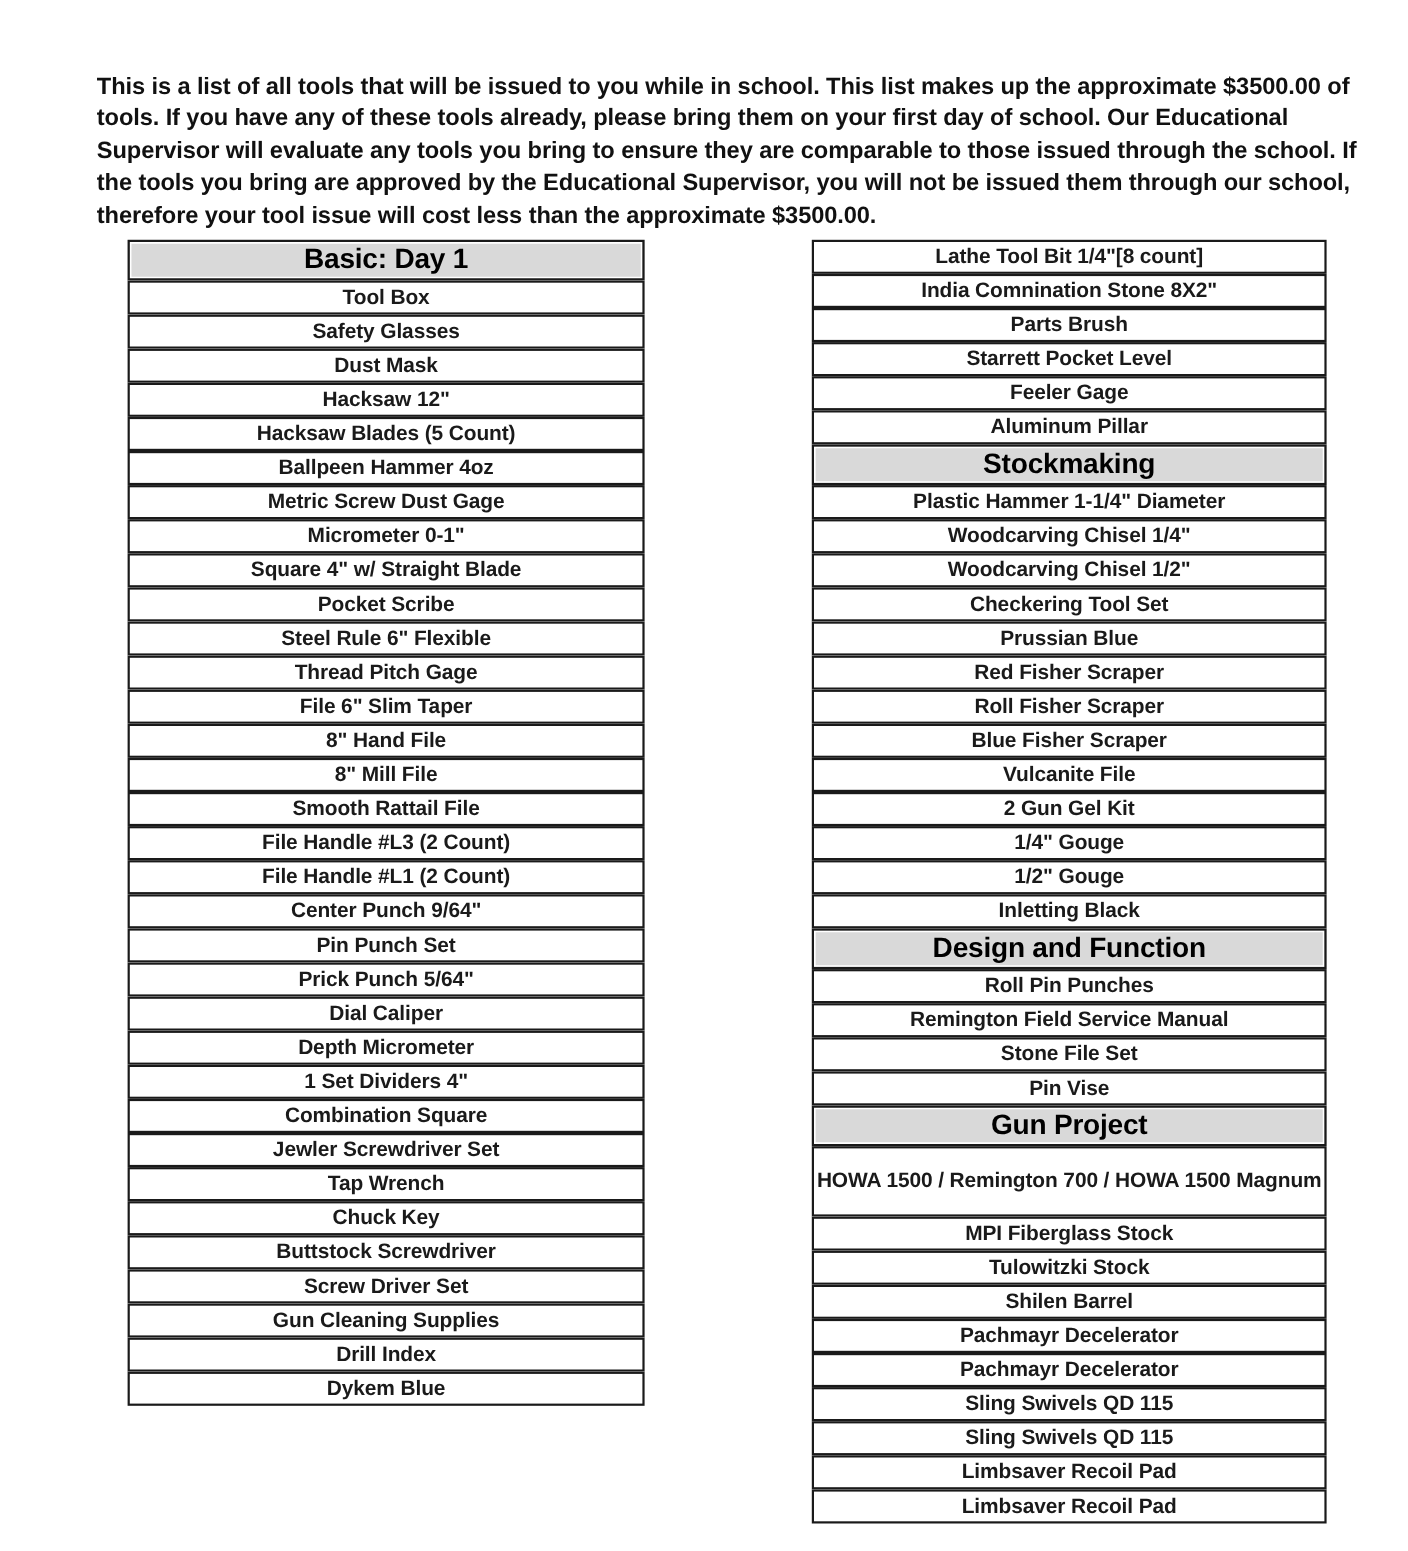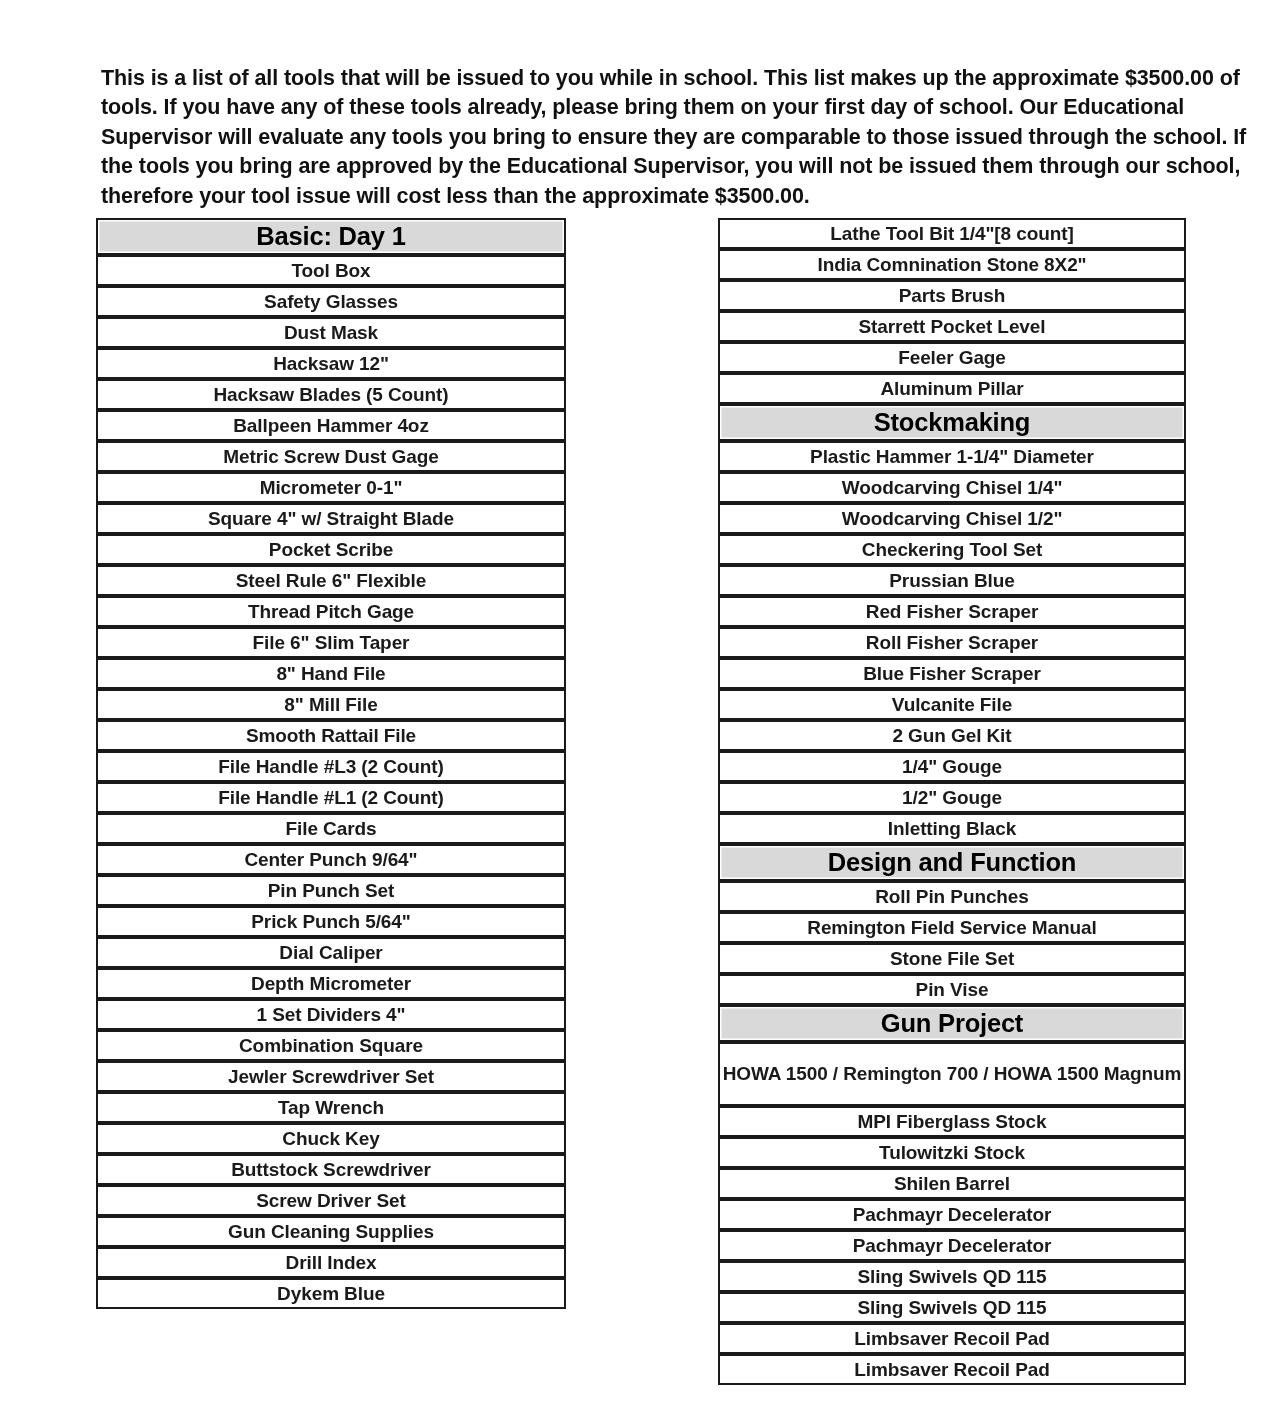--- a/index.html
+++ b/index.html
@@ -12,37 +12,38 @@
     height: 1410px;
     overflow: hidden;
     font-family: "Liberation Sans", sans-serif;
     color: #000000;
     position: relative;
   }
 
   
   #intro {
     position: absolute;
-    left: 101px;
+    left: 88px;
     top: 42px;
     width: 1160px;
     font-size: 21.5px;
     font-weight: bold;
     line-height: 29.5px;
     letter-spacing: -0.1px;
     text-align: left;
     color: #111111;
   }
 
   
   .tbl {
     position: absolute;
     border-collapse: separate;
     border-spacing: 0;
     table-layout: fixed;
+    margin-left: 20px;
   }
   #table-left {
     left: 96px;
     top: 218px;
     width: 470px;
   }
   #table-right {
     left: 718px;
     top: 218px;
     width: 468px;
@@ -186,25 +187,20 @@
           <span class="cell-text">File Handle #L3 (2 Count)</span>
         </td>
       </tr>
       <tr>
         <td class="row-item">
           <span class="cell-text">File Handle #L1 (2 Count)</span>
         </td>
       </tr>
       <tr>
         <td class="row-item">
-          <span class="cell-text">File Cards</span>
-        </td>
-      </tr>
-      <tr>
-        <td class="row-item">
           <span class="cell-text">Center Punch 9/64"</span>
         </td>
       </tr>
       <tr>
         <td class="row-item">
           <span class="cell-text">Pin Punch Set</span>
         </td>
       </tr>
       <tr>
         <td class="row-item">

